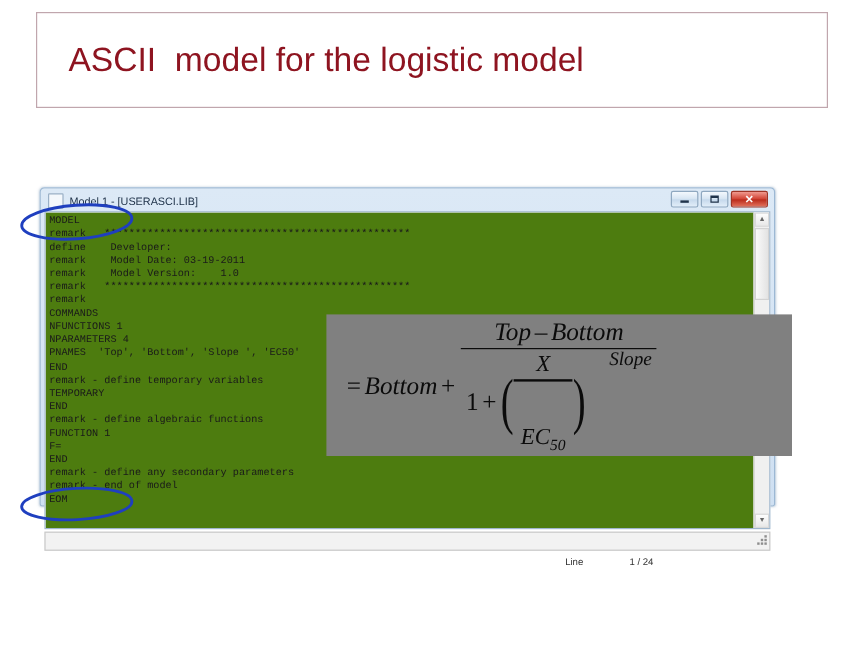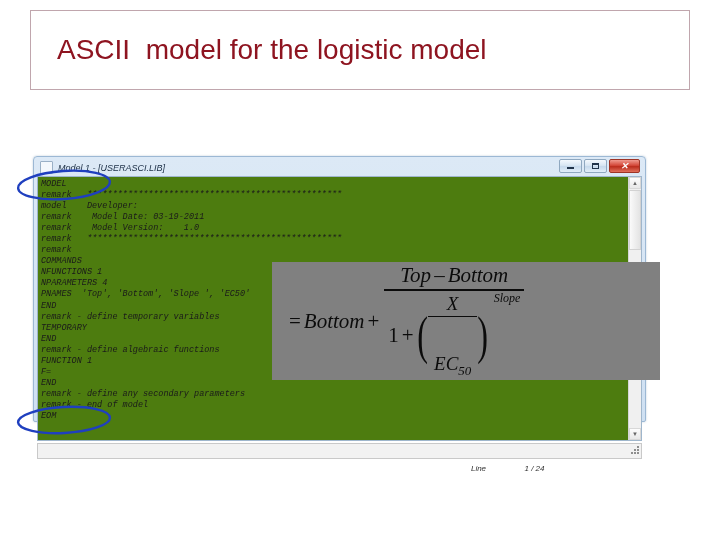--- a/index.html
+++ b/index.html
@@ -43,21 +43,20 @@
     left: 33px;
     top: 156px;
     width: 613px;
     height: 266px;
     box-sizing: border-box;
     background: linear-gradient(180deg,#dce9f6 0%, #cfe0f2 100%);
     border: 1px solid #9cb8d4;
     border-radius: 4px 4px 2px 2px;
     padding: 2px 3px 18px 3px;
     box-shadow: 0 0 2px rgba(120,150,180,.5);
-    font-style: italic;
   }
 
   #titlebar {
     height: 17px;
     display: flex;
     align-items: center;
     position: relative;
     background: transparent;
   }
   #win-icon {
@@ -259,25 +258,25 @@
   .paren {
     font-size: 52px;
     line-height: 0.72;
     font-family: "Liberation Serif", serif;
     font-weight: 300;
     display: inline-block;
     transform: scaleX(0.62);
     margin: 0 -3px;
   }
   .sup {
-    font-size: 12px;
+    font-size: 16px;
     font-style: italic;
     align-self: flex-start;
     margin-top: -2px;
-    margin-left: 5px;
+    margin-left: 19px;
   }
   .sub {
     font-size: 13px;
     vertical-align: sub;
     font-style: italic;
   }
   .paren-group {
     display: inline-flex;
     align-items: center;
   }
@@ -317,21 +316,21 @@
       <div class="win-btn close">
         <div class="btn-close-glyph">✕</div>
       </div>
     </div>
   </div>
 
   <div id="client">
     <div id="code-area">
         <div class="code-line">MODEL</div>
         <div class="code-line">remark   **************************************************</div>
-        <div class="code-line">model    Developer:</div>
+        <div class="code-line">define    Developer:</div>
         <div class="code-line">remark    Model Date: 03-19-2011</div>
         <div class="code-line">remark    Model Version:    1.0</div>
         <div class="code-line">remark   **************************************************</div>
         <div class="code-line">remark</div>
         <div class="code-line">COMMANDS</div>
         <div class="code-line">NFUNCTIONS 1</div>
         <div class="code-line">NPARAMETERS 4</div>
         <div class="code-line">PNAMES  'Top', 'Bottom', 'Slope ', 'EC50'</div>
         <div class="code-line">END</div>
         <div class="code-line">remark - define temporary variables</div>

